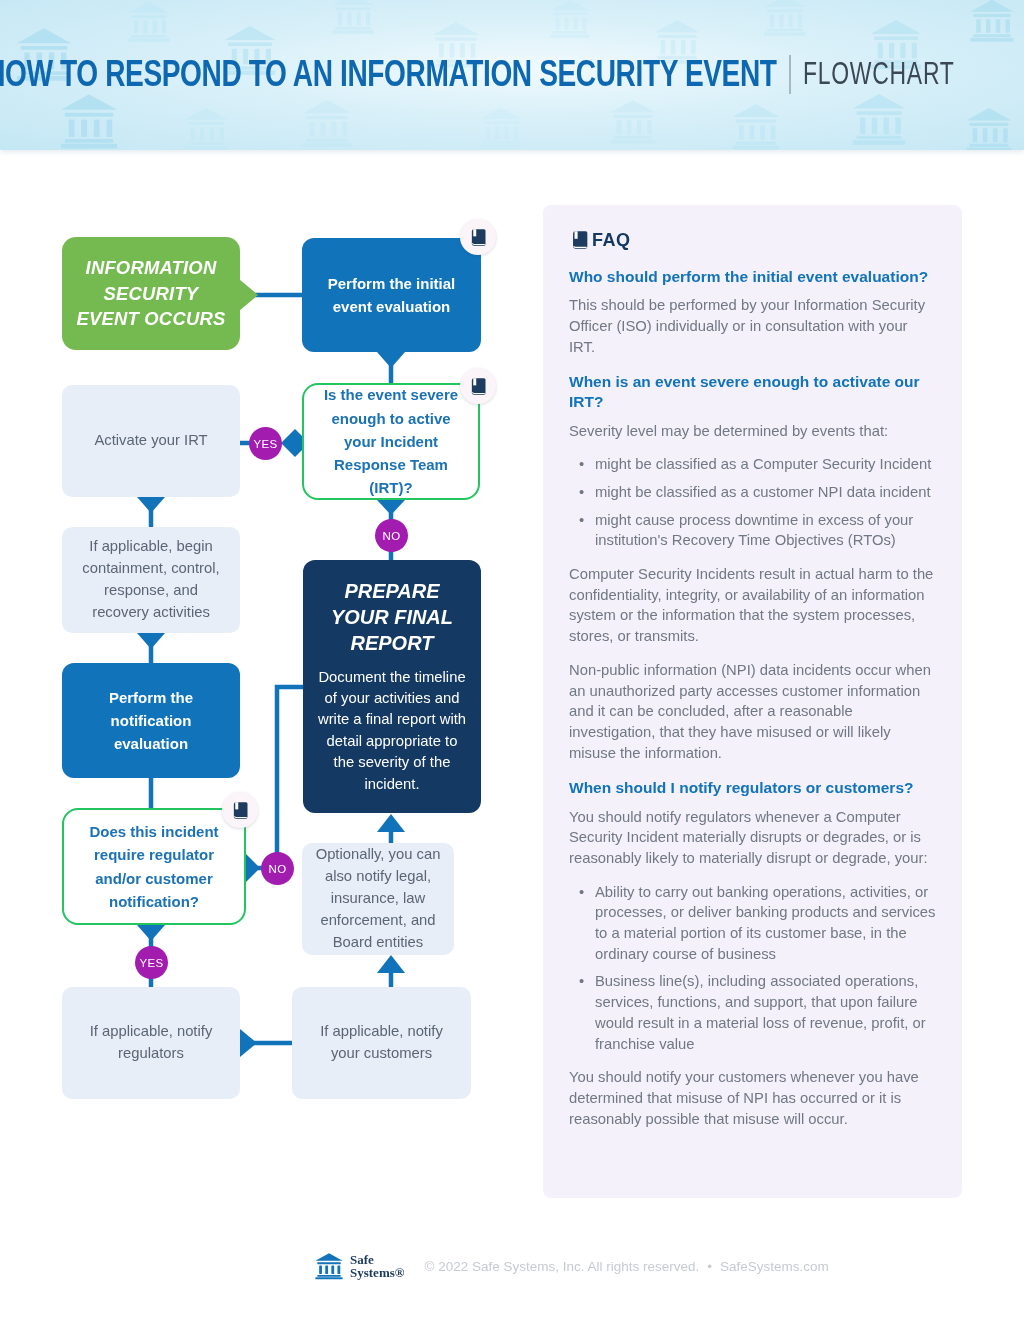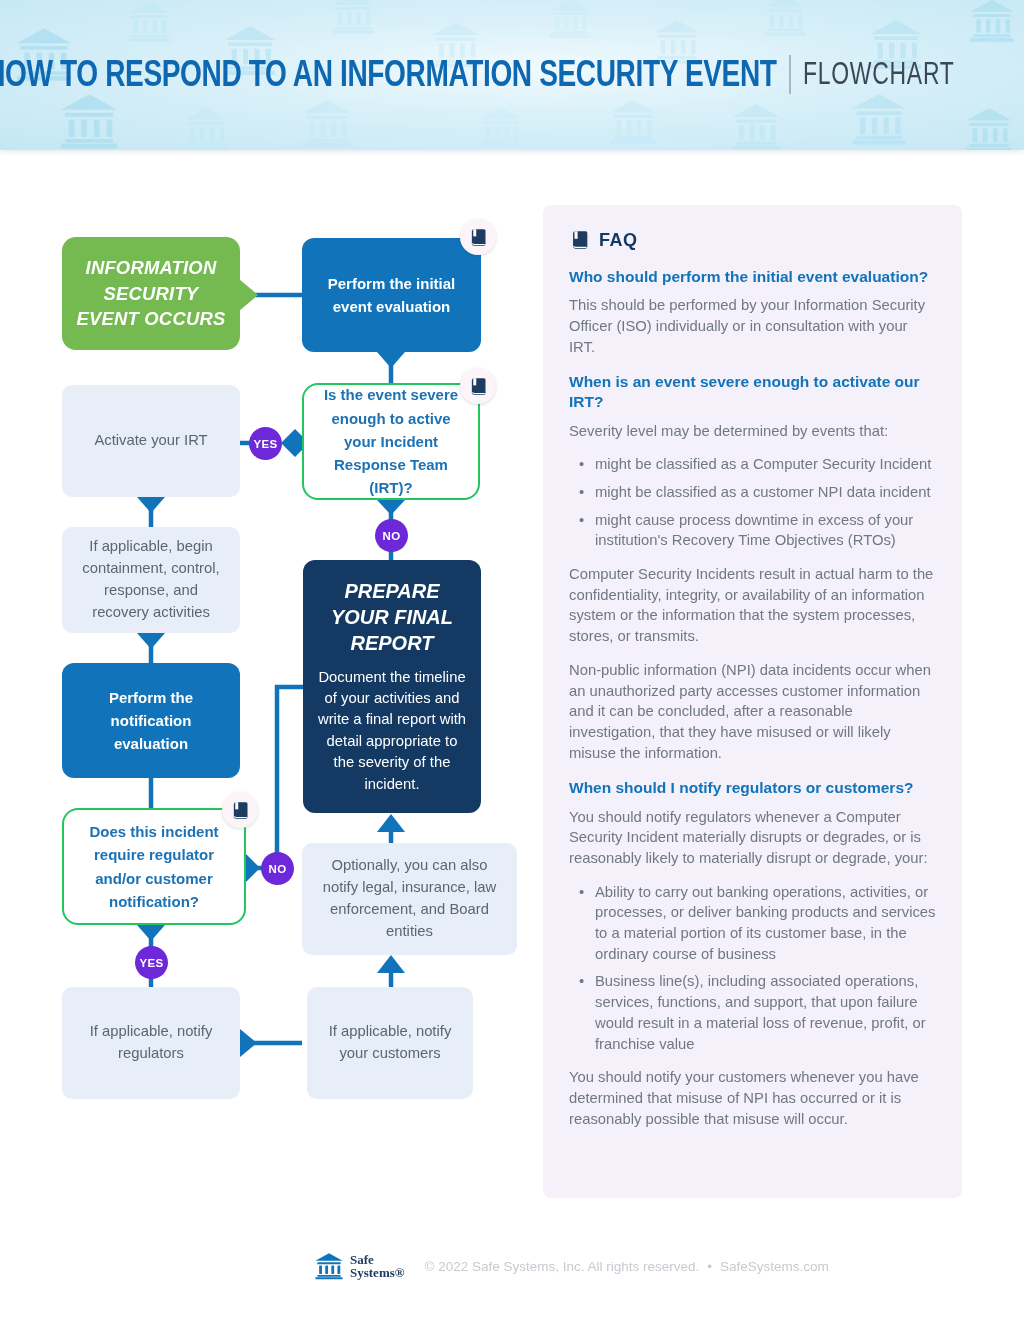--- a/index.html
+++ b/index.html
@@ -50,34 +50,34 @@
   .box-decision {
     background:#ffffff; border:2px solid #22c55e; border-radius:16px; padding:0 12px;
   }
   .box-decision .txt { color:#1b72b5; font-size:15px; line-height:1.55; font-weight:700; }
   .box-severe { left:302px; top:383px; width:178px; height:117px; }
   .box-notifq { left:62px;  top:808px; width:184px; height:117px; }
   .box-light { background:#e8eef8; border-radius:10px; padding:0 12px; }
   .box-light .txt { color:#5b6674; font-size:14.8px; line-height:1.48; font-weight:400; }
   .box-activate    { left:62px;  top:385px; width:178px; height:112px; }
   .box-containment { left:62px;  top:527px; width:178px; height:106px; }
-  .box-optionally  { left:302px; top:843px; width:215px; height:112px; }
+  .box-optionally  { left:302px; top:843px; width:152px; height:112px; }
   .box-regulators  { left:62px;  top:987px; width:178px; height:112px; }
-  .box-customers   { left:307px; top:987px; width:166px; height:112px;justify-content:center; }
+  .box-customers   { left:292px; top:987px; width:179px; height:112px;justify-content:center; }
   .box-final {
     left:303px; top:560px; width:178px; height:253px;
     background:#143a63; border-radius:12px; padding:0 12px;
   }
   .box-final .big-head { color:#fff; font-size:21px; line-height:1.25; font-weight:800; font-style:italic;
     text-transform:uppercase; transform:scaleX(0.95); margin-bottom:10px; }
   .box-final .txt { color:#fff; font-size:14.8px; line-height:1.45; font-weight:400; }
 
   .badge {
     position:absolute; z-index:3; width:33px; height:33px; border-radius:50%;
-    background:#6d28d9; color:#fff; font-size:11.5px; font-weight:700; letter-spacing:0.3px;
+    background:#a21caf; color:#fff; font-size:11.5px; font-weight:400; letter-spacing:0.3px;
     display:flex; align-items:center; justify-content:center;
   }
   .badge-yes1 { left:249px; top:427px; }
   .badge-no1  { left:375px; top:519px; }
   .badge-no2  { left:261px; top:852px; }
   .badge-yes2 { left:135px; top:946px; }
 
   .book-bubble {
     position:absolute; z-index:4; width:36px; height:36px; border-radius:50%;
     background:#fbf5f9; box-shadow:0 1px 3px rgba(60,60,90,0.18);
@@ -85,21 +85,21 @@
   }
   .bb-initial { left:460px; top:219px; }
   .bb-severe  { left:460px; top:368px; }
   .bb-notifq  { left:222px; top:792px; }
 
   
   .faq {
     position:absolute; z-index:2; left:543px; top:205px; width:419px; min-height:993px;
     background:#f5f1fa; border-radius:8px; padding:24px 26px 30px 26px;
   }
-  .faq-head { display:flex; align-items:center; gap:8px; margin-bottom:16px; }
+  .faq-head { display:flex; align-items:center; gap:1px; margin-bottom:16px; }
   .faq-head .faq-title { color:#143a63; font-size:18px; font-weight:800; letter-spacing:0.5px; }
   .faq-q { color:#1173b9; font-size:15.5px; font-weight:700; line-height:1.3; margin:15px 0 8px 0; }
   .faq-q:first-of-type { margin-top:0; }
   .faq-p { color:#6f7884; font-size:14.8px; line-height:1.4; margin-bottom:13px; }
   .faq ul { list-style:none; margin:2px 0 13px 8px; }
   .faq li {
     position:relative; color:#6f7884; font-size:14.8px; line-height:1.4;
     padding-left:18px; margin-bottom:7px;
   }
   .faq li::before { content:"•"; position:absolute; left:2px; top:0; color:#6f7884; }

